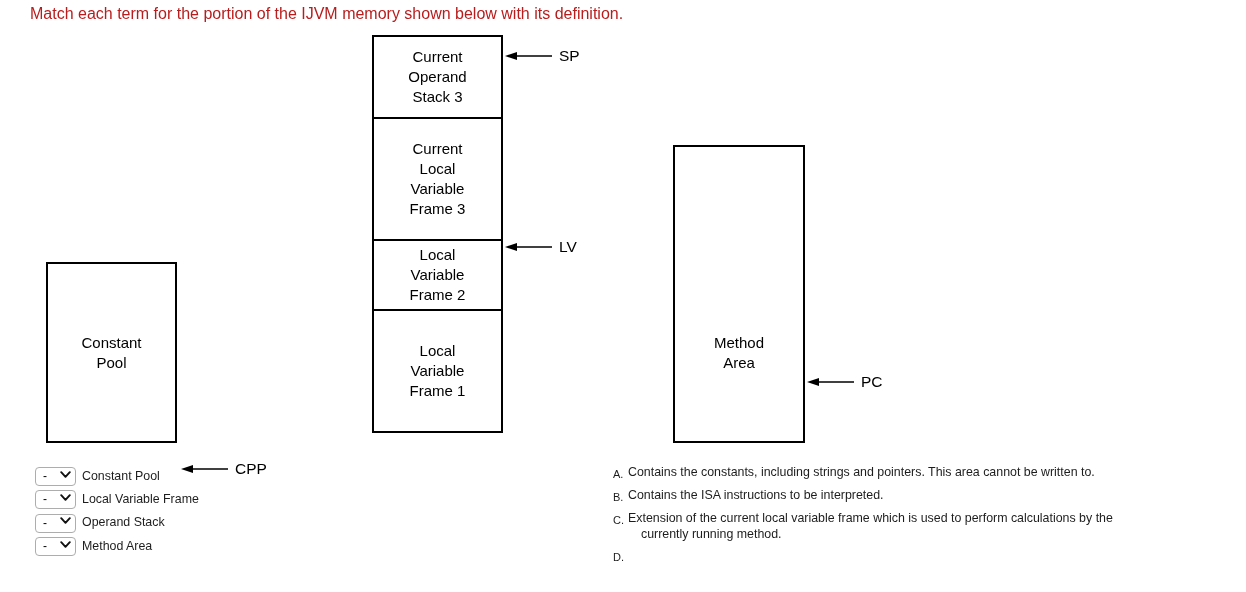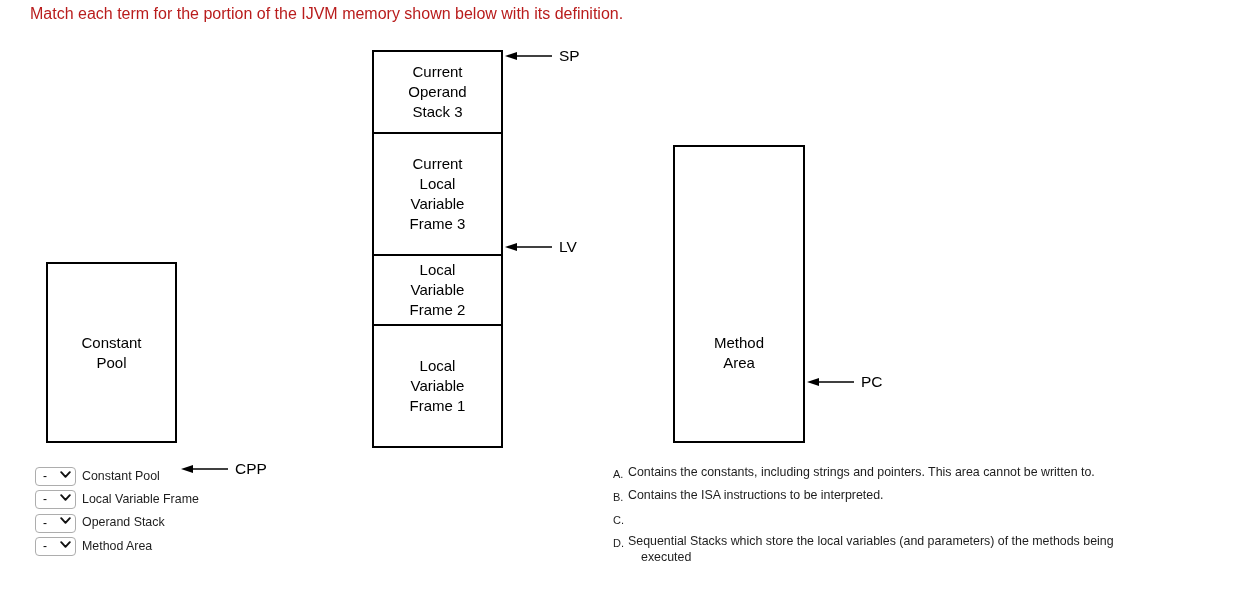--- a/index.html
+++ b/index.html
@@ -17,21 +17,21 @@
     background: #fff;
     display: flex;
     align-items: center;
     justify-content: center;
     text-align: center;
     font-size: 15px;
     line-height: 20px;
     color: #000;
     white-space: pre-line;
   }
-  .stack { left: 372px; top: 50px; width: 105px; }
+  .stack { left: 372px; top: 35px; width: 105px; }
   .stack .membox { width: 131px; margin-top: -2px; }
   .stack .membox:first-child { margin-top: 0; }
   .box-ops3 { height: 84px; }
   .box-clvf3 { height: 124px; }
   .box-lvf2 { height: 72px; }
   .box-lvf1 { height: 124px; }
 
   .constant-pool { left: 46px; top: 262px; width: 131px; height: 181px; }
   .method-area { left: 673px; top: 145px; width: 132px; height: 298px; align-items: flex-end; padding-bottom: 68px; }
 
@@ -178,19 +178,19 @@
   <div class="def-item">
     <span class="def-letter">A.</span>
     <div class="def-text">Contains the constants, including strings and pointers. This area cannot be written to.</div>
   </div>
   <div class="def-item">
     <span class="def-letter">B.</span>
     <div class="def-text">Contains the ISA instructions to be interpreted.</div>
   </div>
   <div class="def-item">
     <span class="def-letter">C.</span>
+    <div class="def-text">Extension of the current local variable frame which is used to perform calculations by the
+currently running method.</div>
   </div>
   <div class="def-item">
     <span class="def-letter">D.</span>
-    <div class="def-text">Sequential Stacks which store the local variables (and parameters) of the methods being
-executed</div>
   </div>
 </div>
 
 </body></html>

